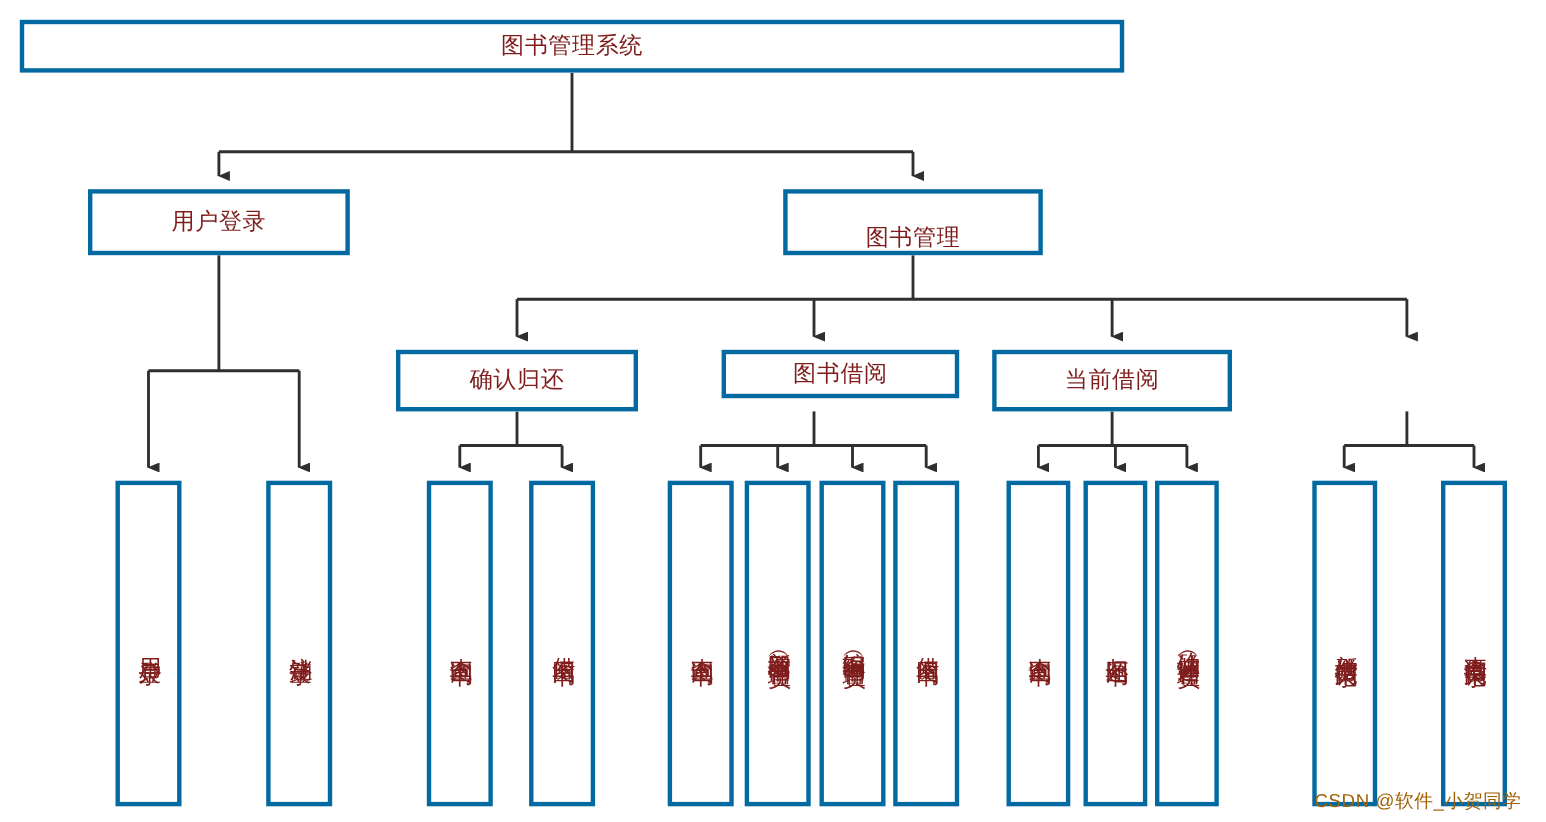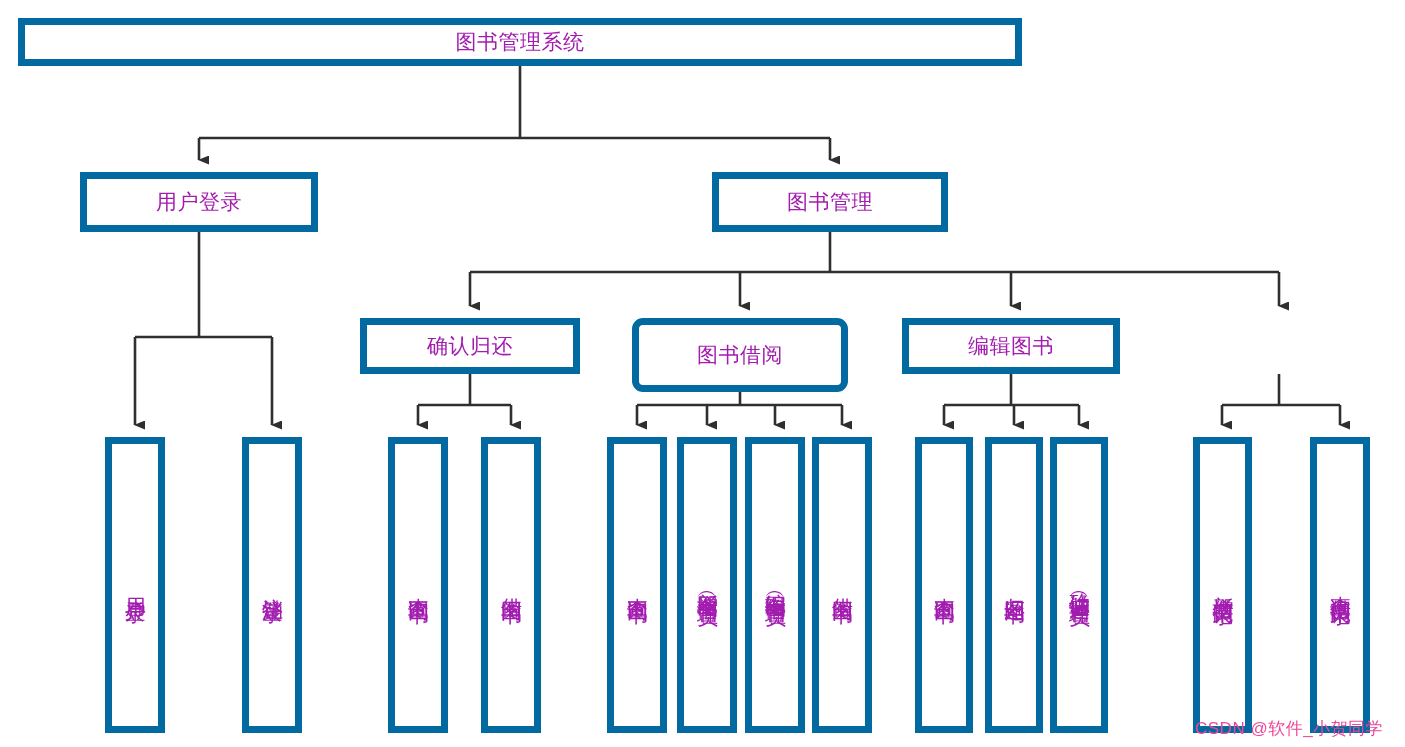--- a/index.html
+++ b/index.html
@@ -22,45 +22,45 @@
   svg.diagram-canvas {
     position: absolute;
     top: 0;
     left: 0;
     width: 1405px;
     height: 747px;
   }
   .node-box {
     position: absolute;
     box-sizing: border-box;
-    border: 7px solid #0369a1;
+    border: 4px solid #0369a1;
     background: #ffffff;
     display: flex;
     align-items: center;
     justify-content: center;
-    color: #a21caf;
+    color: #7f1d1d;
   }
   .node-label-h {
     font-size: 21px;
     line-height: 1.1;
     letter-spacing: 0.5px;
     white-space: nowrap;
   }
   .node-label-v {
     writing-mode: vertical-rl;
     text-orientation: upright;
     font-size: 21px;
     line-height: 1.28;
     letter-spacing: 2px;
     white-space: nowrap;
   }
   .watermark {
     position: absolute;
     font-size: 17px;
-    color: #ec4899;
+    color: #a16207;
     white-space: nowrap;
     letter-spacing: 0.5px;
   }
 </style>
 </head>
 <body>
 
 <div id="diagram-root">
 
   <svg class="diagram-canvas" viewBox="0 0 1405 747">
@@ -125,32 +125,32 @@
     </g>
   </svg>
 
   <div class="node-box" id="node-root" style="left: 18px; top: 18px; width: 1004px; height: 48px;">
     <span class="node-label-h">图书管理系统</span>
   </div>
 
   <div class="node-box" id="node-l2-0" style="left: 80px; top: 172px; width: 238px; height: 60px;">
     <span class="node-label-h">用户登录</span>
   </div>
-  <div class="node-box" id="node-l2-1" style="left: 712px; top: 172px; width: 236px; height: 60px;">
+  <div class="node-box" id="node-l2-1" style="left: 712px; top: 172px; width: 236px; height: 60px; align-items: flex-end;">
     <span class="node-label-h">图书管理</span>
   </div>
 
   <div class="node-box" id="node-l3-0" style="left: 360px; top: 318px; width: 220px; height: 56px;">
     <span class="node-label-h">确认归还</span>
   </div>
-  <div class="node-box" id="node-l3-1" style="left: 632px; top: 318px; width: 216px; height: 74px; border-radius: 11px;">
+  <div class="node-box" id="node-l3-1" style="left: 656px; top: 318px; width: 216px; height: 44px;">
     <span class="node-label-h">图书借阅</span>
   </div>
   <div class="node-box" id="node-l3-2" style="left: 902px; top: 318px; width: 218px; height: 56px;">
-    <span class="node-label-h">编辑图书</span>
+    <span class="node-label-h">当前借阅</span>
   </div>
 
   <div class="node-box" id="node-leaf-0" style="left: 105px; top: 437px; width: 60px; height: 296px;">
     <span class="node-label-v">用户登录</span>
   </div>
   <div class="node-box" id="node-leaf-1" style="left: 242px; top: 437px; width: 60px; height: 296px;">
     <span class="node-label-v">注销登录</span>
   </div>
   <div class="node-box" id="node-leaf-2" style="left: 388px; top: 437px; width: 60px; height: 296px;">
     <span class="node-label-v">查询图书</span>

